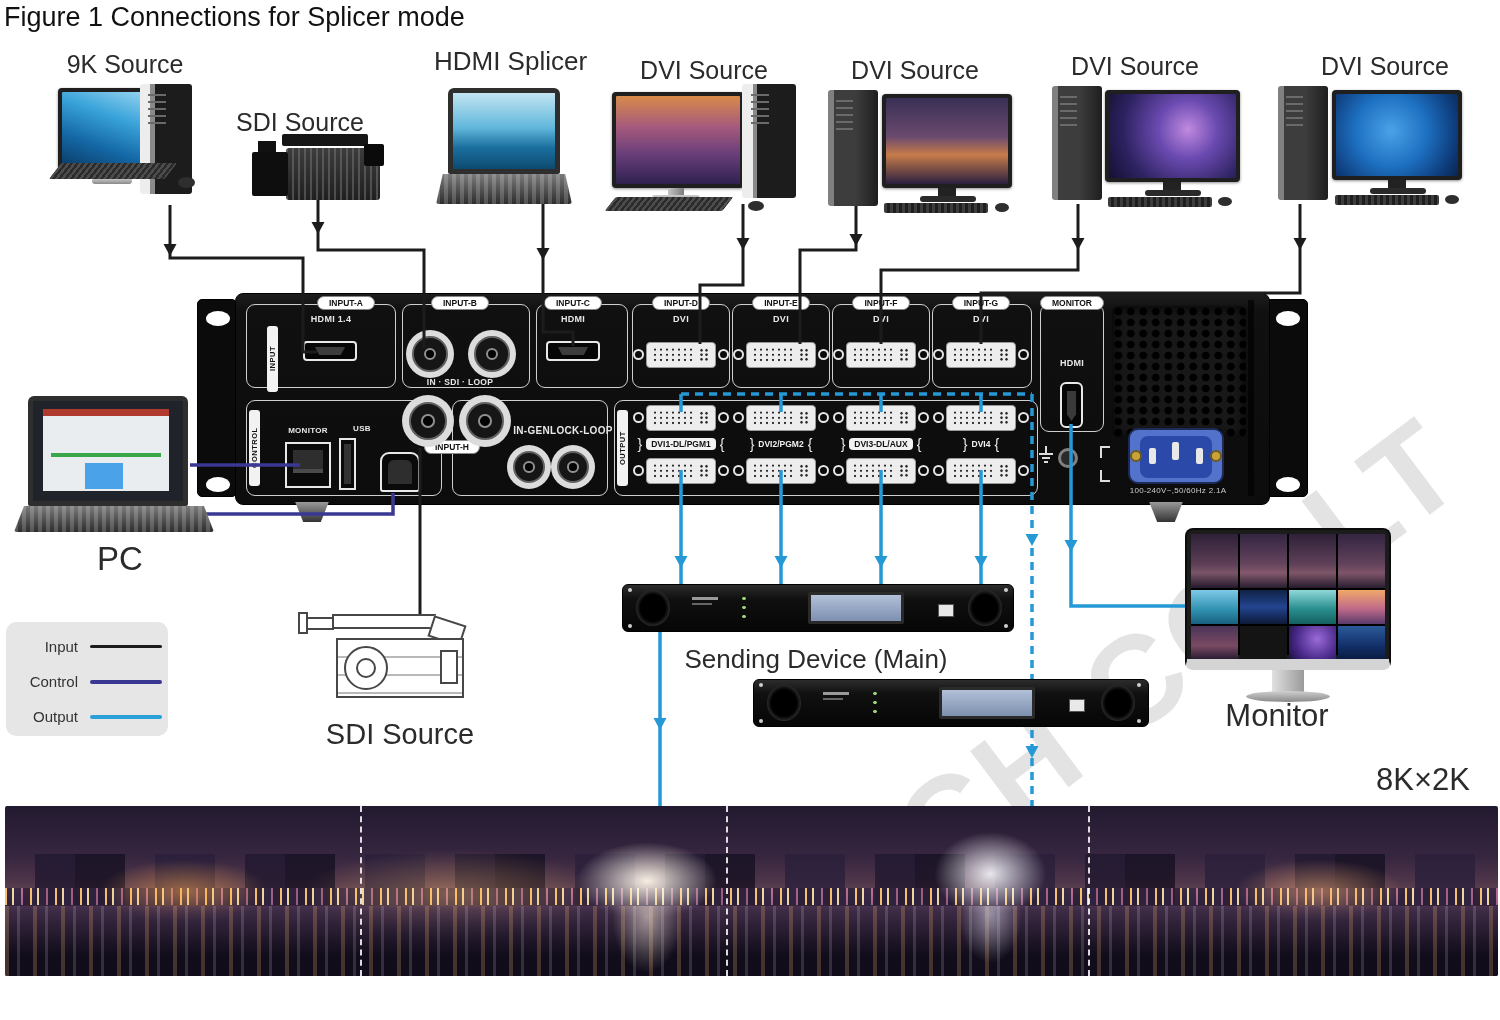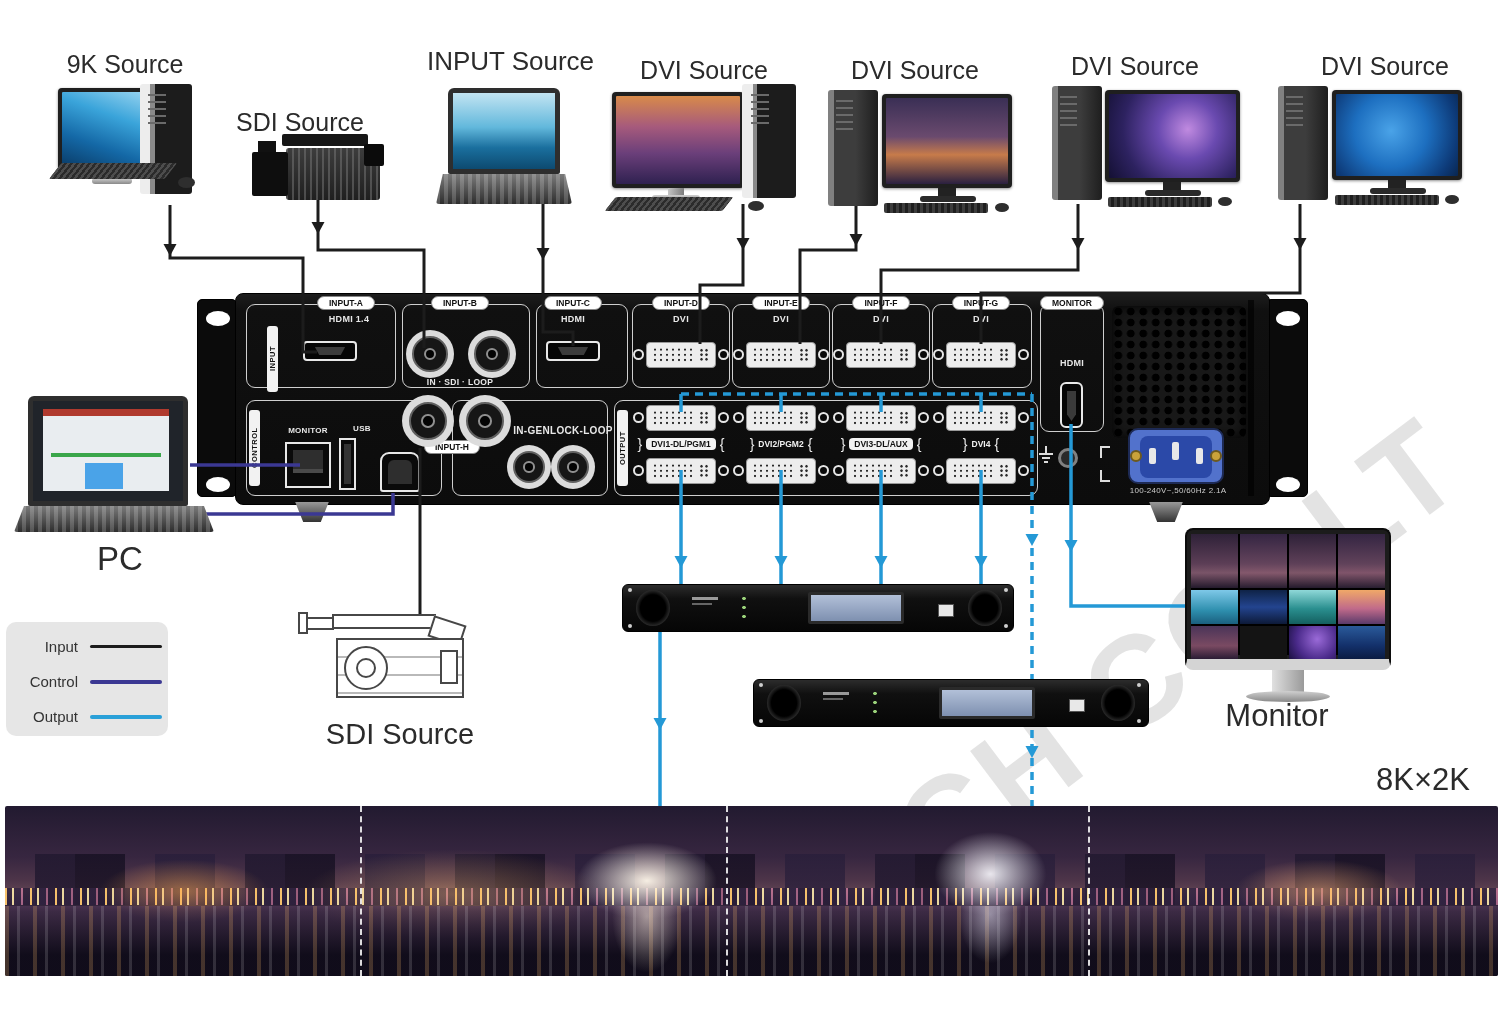--- a/index.html
+++ b/index.html
@@ -133,21 +133,21 @@
     <span class="pill" style="left:317px;top:296px;width:58px">INPUT-A</span>
     <span class="pill" style="left:431px;top:296px;width:58px">INPUT-B</span>
     <span class="pill" style="left:544px;top:296px;width:58px">INPUT-C</span>
     <span class="pill" style="left:652px;top:296px;width:58px">INPUT-D</span>
     <span class="pill" style="left:752px;top:296px;width:58px">INPUT-E</span>
     <span class="pill" style="left:852px;top:296px;width:58px">INPUT-F</span>
     <span class="pill" style="left:952px;top:296px;width:58px">INPUT-G</span>
     <span class="pill" style="left:1040px;top:296px;width:64px">MONITOR</span>
     <span class="pill" style="left:424px;top:440px;width:56px">INPUT-H</span>
 
-    <span class="sub" style="left:318px;top:314px;width:62px">HDMI 1.4</span>
+    <span class="sub" style="left:300px;top:314px;width:62px">HDMI 1.4</span>
     <span class="sub" style="left:542px;top:314px;width:62px">HDMI</span>
     <span class="sub" style="left:650px;top:314px;width:62px">DVI</span>
     <span class="sub" style="left:750px;top:314px;width:62px">DVI</span>
     <span class="sub" style="left:850px;top:314px;width:62px">DVI</span>
     <span class="sub" style="left:950px;top:314px;width:62px">DVI</span>
     <span class="sub" style="left:1041px;top:358px;width:62px">HDMI</span>
     <span class="sub" style="left:395px;top:377px;width:130px;font-size:8.5px">IN · SDI · LOOP</span>
     <span class="sub" style="left:270px;top:426px;width:76px;font-size:8px">MONITOR</span>
     <span class="sub" style="left:340px;top:424px;width:44px;font-size:8px">USB</span>
     <span class="sub" style="left:486px;top:425px;width:154px;font-size:10px">IN-GENLOCK-LOOP</span>
@@ -347,24 +347,25 @@
       <polygon points="874.5,556 887.5,556 881,568"></polygon>
       <polygon points="974.5,556 987.5,556 981,568"></polygon>
       <polygon points="1025.5,534 1038.5,534 1032,546"></polygon>
       <polygon points="1064.5,540 1077.5,540 1071,552"></polygon>
       <polygon points="653.5,718 666.5,718 660,730"></polygon>
       <polygon points="1025.5,746 1038.5,746 1032,758"></polygon>
     </g>
   </svg>
 
   <div id="fg">
+    <span class="lbl" style="left:4px;top:2px;font-size:27px;color:#111;text-align:left">Figure 1 Connections for Splicer mode</span>
 
     <span class="lbl" style="left:40px;top:50px;width:170px;font-size:25px">9K Source</span>
     <span class="lbl" style="left:215px;top:108px;width:170px;font-size:25px">SDI Source</span>
-    <span class="lbl" style="left:418px;top:46px;width:185px;font-size:26px">INPUT Source</span>
+    <span class="lbl" style="left:418px;top:46px;width:185px;font-size:26px">HDMI Splicer</span>
     <span class="lbl" style="left:614px;top:56px;width:180px;font-size:25px">DVI Source</span>
     <span class="lbl" style="left:825px;top:56px;width:180px;font-size:25px">DVI Source</span>
     <span class="lbl" style="left:1045px;top:52px;width:180px;font-size:25px">DVI Source</span>
     <span class="lbl" style="left:1295px;top:52px;width:180px;font-size:25px">DVI Source</span>
 
     <div class="mon" style="left:58px;top:88px;width:110px;height:82px">
         <div class="scr scr-tropical"></div>
       </div>
     <div class="neck" style="left:105px;top:170px;width:14px;height:9px"></div>
     <div class="basebar" style="left:92px;top:178px;width:40px;height:6px"></div>
@@ -460,20 +461,21 @@
     <div class="vent" style="left:968px;top:590px;width:34px;height:36px"></div>
     <span class="sdot" style="left:628px;top:588px"></span>
     <span class="sdot" style="left:1004px;top:588px"></span>
     <span class="sdot" style="left:628px;top:624px"></span>
     <span class="sdot" style="left:1004px;top:624px"></span>
     <div class="cpart" style="left:692px;top:597px;width:26px;height:3px;background:#999"></div>
     <div class="cpart" style="left:692px;top:603px;width:20px;height:2px;background:#666"></div>
     <div class="cpart" style="left:742px;top:594px;width:4px;height:28px;background-image:radial-gradient(circle,#9ad27a 1.5px,transparent 2px);background-size:4px 9px"></div>
     <div class="lcd" style="left:808px;top:592px;width:96px;height:32px"></div>
     <div class="cpart" style="left:938px;top:604px;width:16px;height:13px;background:#e8e8e8;border:1px solid #555"></div>
+    <span class="lbl" style="left:636px;top:644px;width:360px;font-size:26px">Sending Device (Main)</span>
 
     <div class="sdev" style="left:753px;top:679px;width:396px;height:48px"></div>
     <div class="vent" style="left:767px;top:685px;width:34px;height:36px"></div>
     <div class="vent" style="left:1101px;top:685px;width:34px;height:36px"></div>
     <span class="sdot" style="left:759px;top:683px"></span>
     <span class="sdot" style="left:1137px;top:683px"></span>
     <span class="sdot" style="left:759px;top:719px"></span>
     <span class="sdot" style="left:1137px;top:719px"></span>
     <div class="cpart" style="left:823px;top:692px;width:26px;height:3px;background:#999"></div>
     <div class="cpart" style="left:823px;top:698px;width:20px;height:2px;background:#666"></div>

